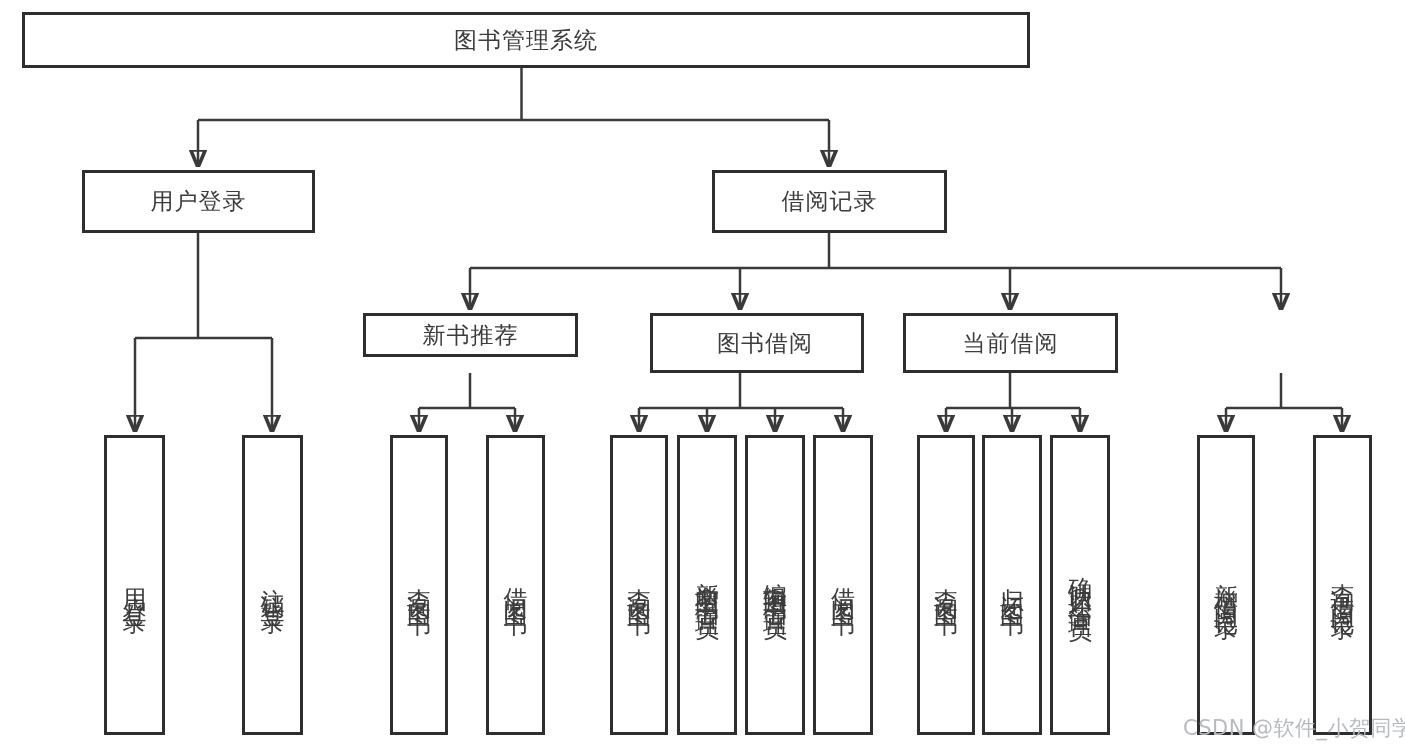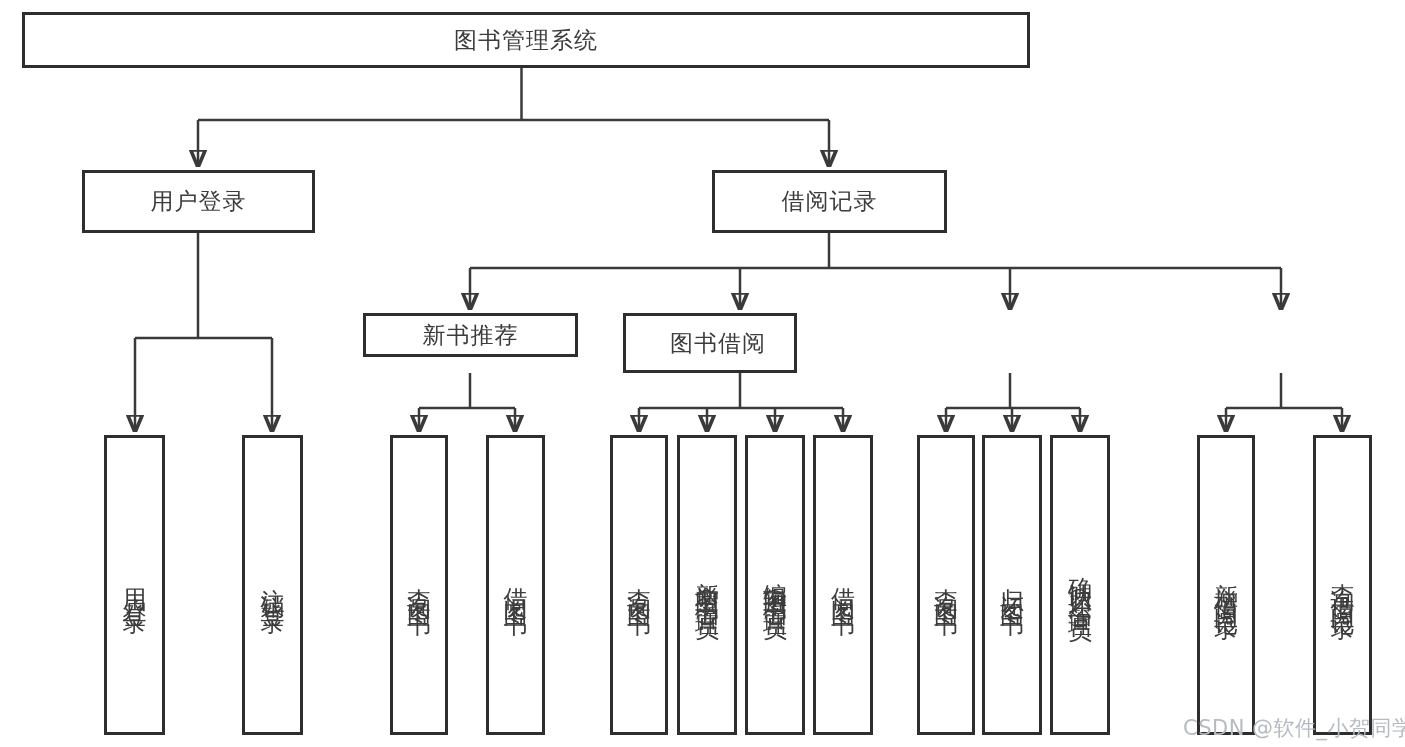--- a/index.html
+++ b/index.html
@@ -100,22 +100,25 @@
   <div class="node" style="left:82px;top:170px;width:233px;height:63px;">
     <span>用户登录</span>
   </div>
   <div class="node" style="left:712px;top:170px;width:235px;height:63px;">
     <span>借阅记录</span>
   </div>
 
   <div class="node" style="left:363px;top:313px;width:215px;height:44px;font-family:Liberation Serif, serif;">
     <span>新书推荐</span>
   </div>
-  <div class="node" style="left:623px;top:313px;width:174px;height:60px;padding-left:16px;">
+  <div class="node" style="left:650px;top:313px;width:214px;height:60px;padding-left:16px;">
     <span>图书借阅</span>
+  </div>
+  <div class="node" style="left:903px;top:313px;width:215px;height:60px;">
+    <span>当前借阅</span>
   </div>
 
   <div class="leaf" style="left:104px;width:61px;">
     <span class="v-label">用户登录</span>
   </div>
   <div class="leaf" style="left:242px;width:61px;">
     <span class="v-label">注销登录</span>
   </div>
 
   <div class="leaf" style="left:390px;width:58px;">

